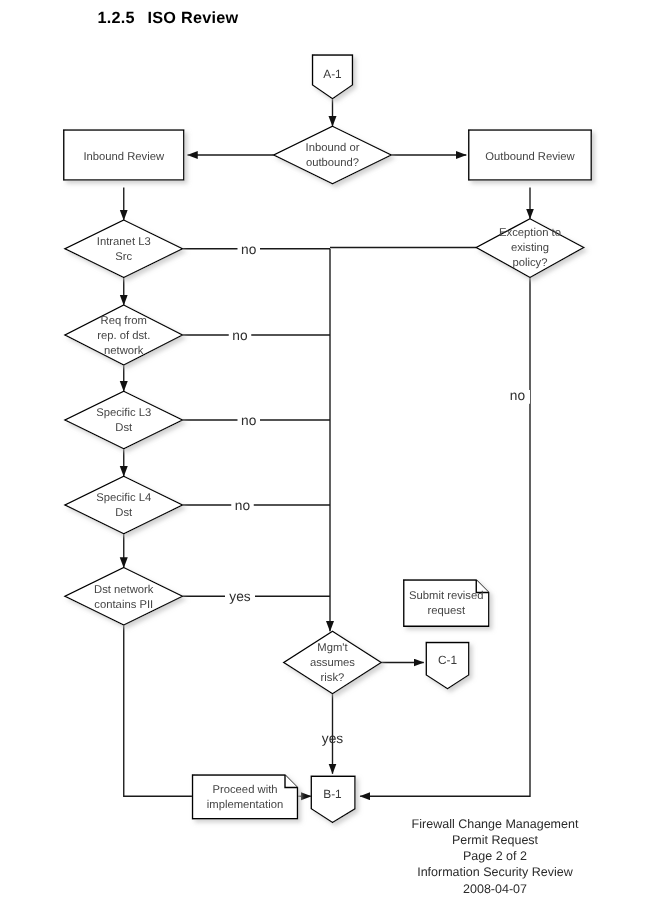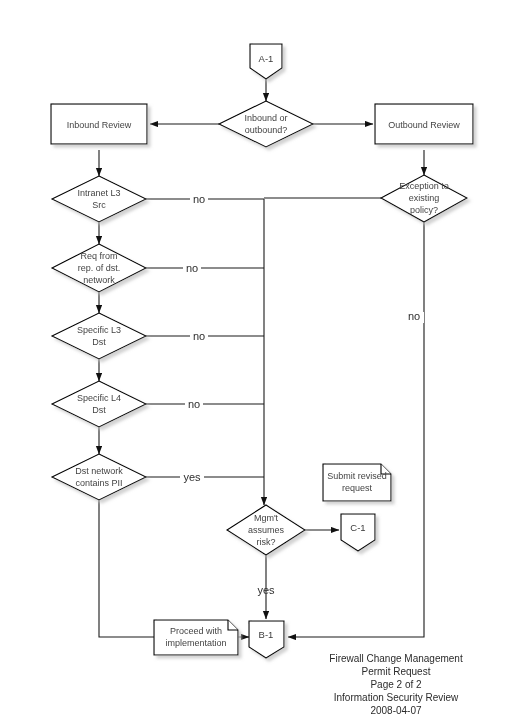--- a/index.html
+++ b/index.html
@@ -62,20 +62,23 @@
     fill: #2b2b2b;
   }
   .shape-fill { fill: #ffffff; stroke: #000000; stroke-width: 1.1; }
   .edge { stroke: #1a1a1a; stroke-width: 1.1; fill: none; }
 </style>
 </head>
 <body>
 
 <div id="page">
 
+  <div class="heading">
+    <span class="num">1.2.5</span><span>ISO Review</span>
+  </div>
 
   <svg class="chart" viewBox="0 0 521 728">
     <defs>
       <marker id="arrow" markerWidth="9" markerHeight="9" refX="8.2" refY="3.2" orient="auto" markerUnits="userSpaceOnUse">
         <path d="M0,0 L8.5,3.2 L0,6.4 z" fill="#111111"></path>
       </marker>
       <filter id="softshadow" x="-30%" y="-30%" width="180%" height="190%">
         <feOffset in="SourceAlpha" dx="2.5" dy="2.5" result="off"></feOffset>
         <feGaussianBlur in="off" stdDeviation="1.8" result="blr"></feGaussianBlur>
         <feColorMatrix in="blr" type="matrix" values="0 0 0 0 0.55  0 0 0 0 0.55  0 0 0 0 0.55  0 0 0 0.75 0" result="shd"></feColorMatrix>

